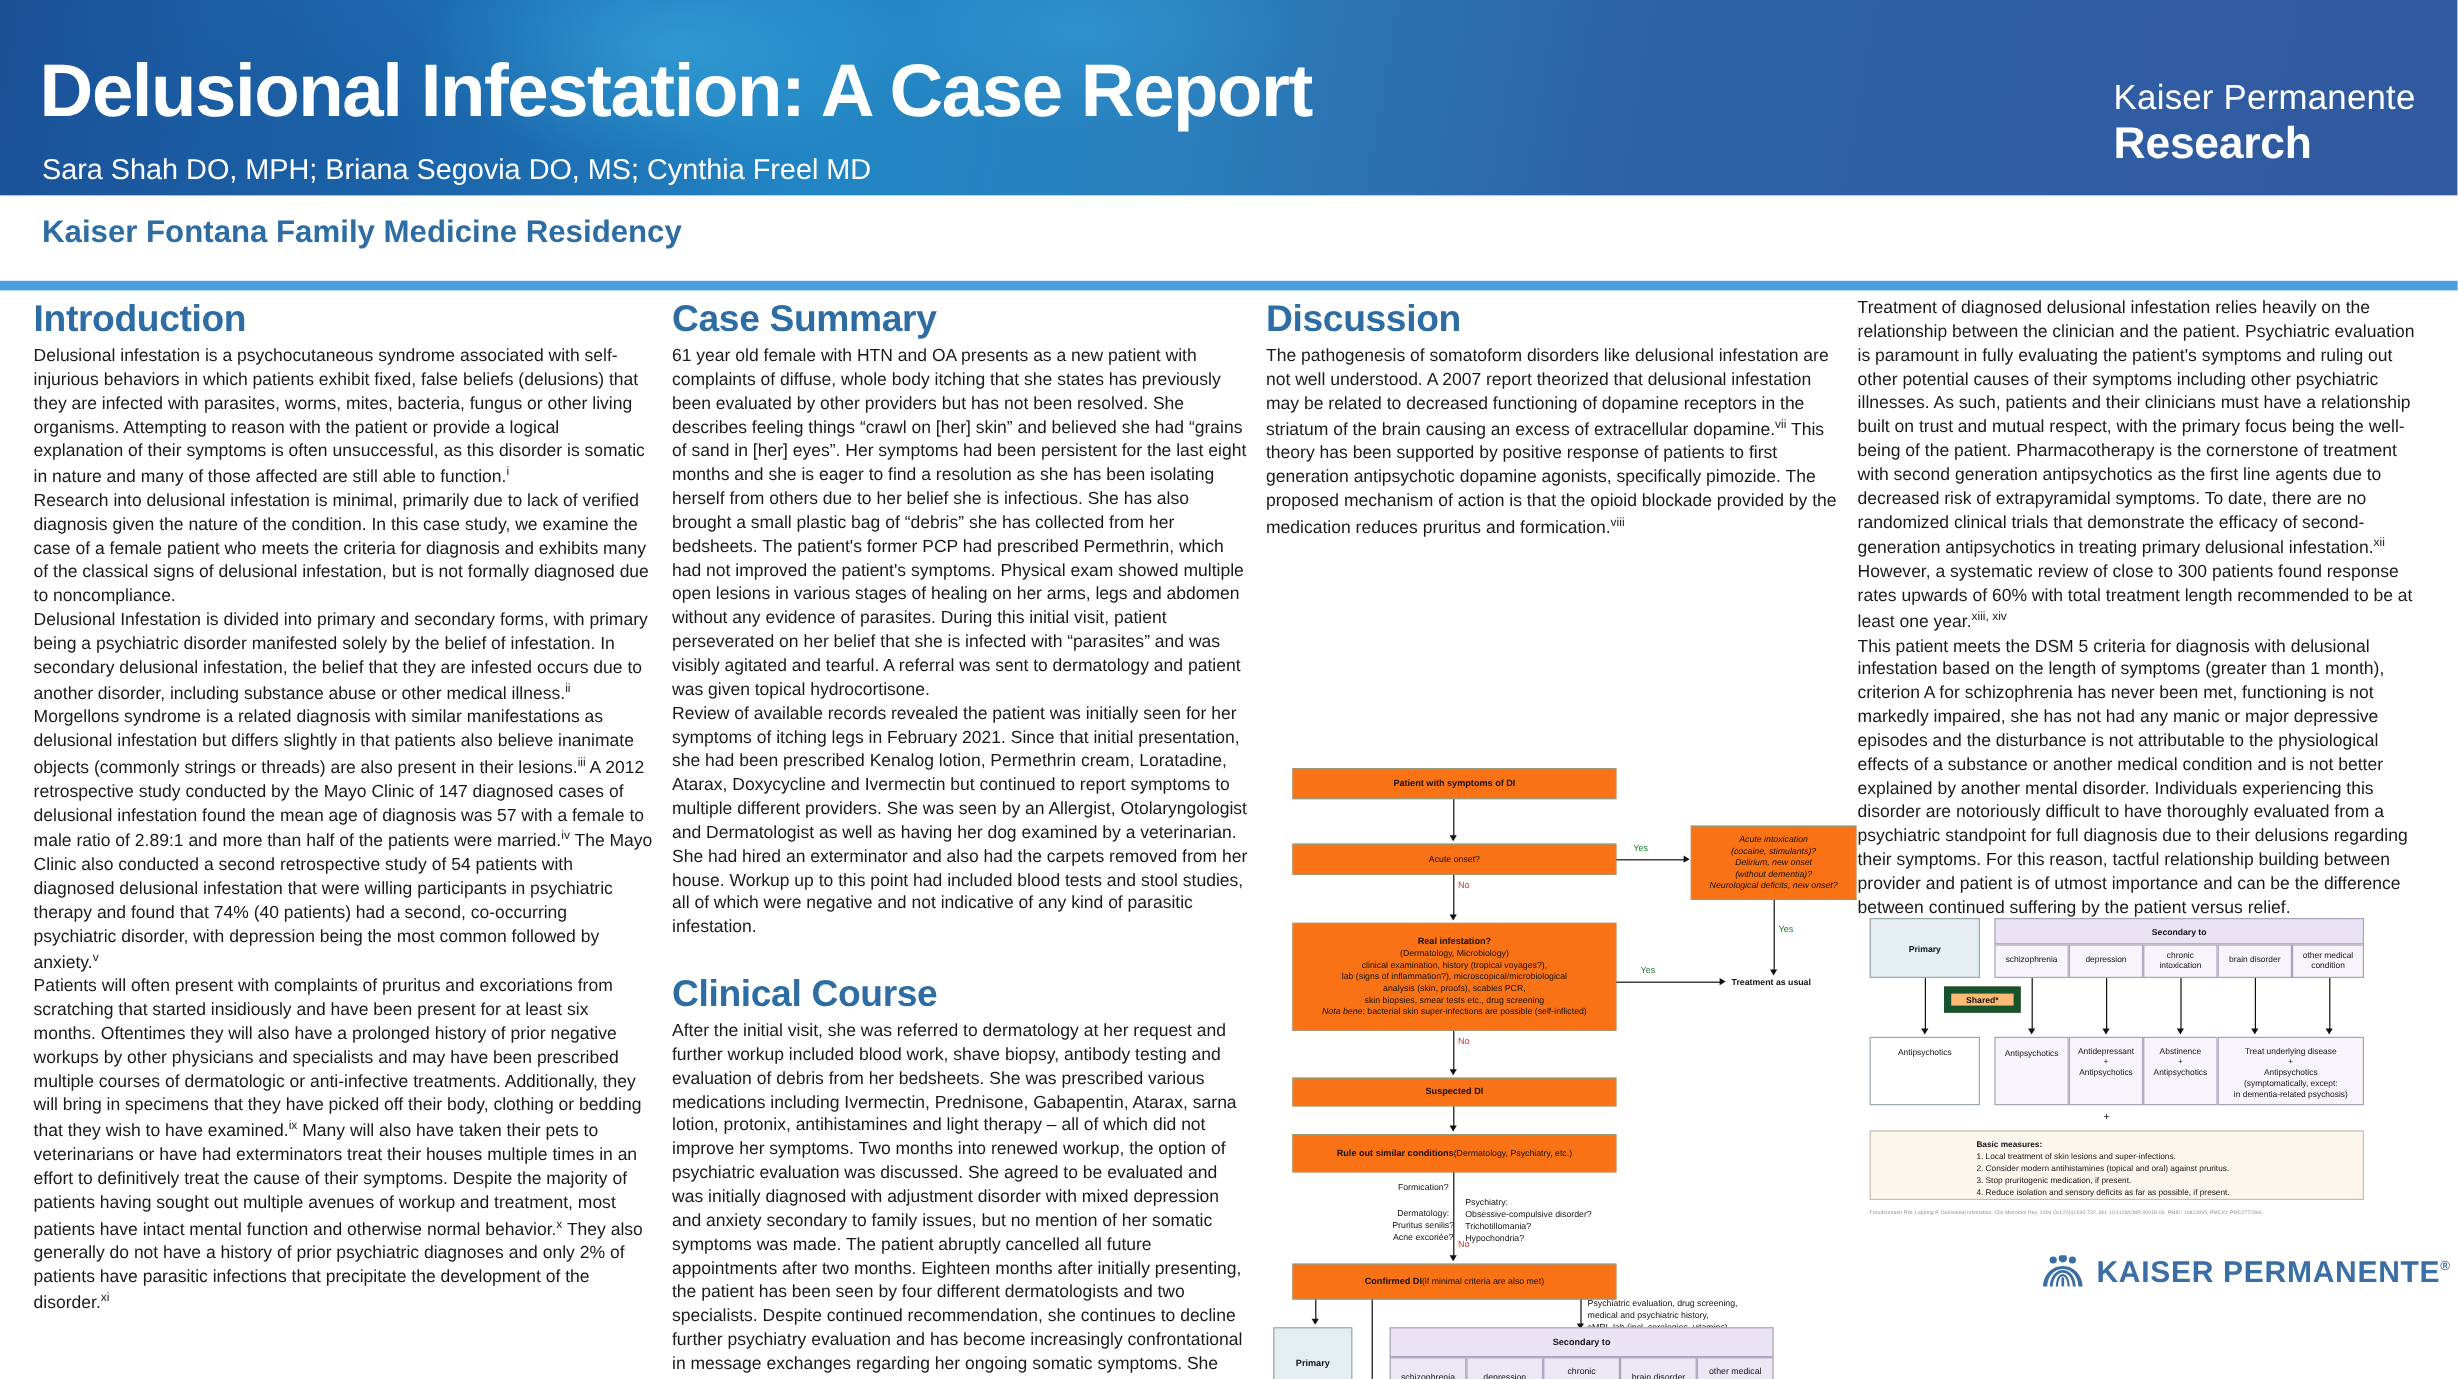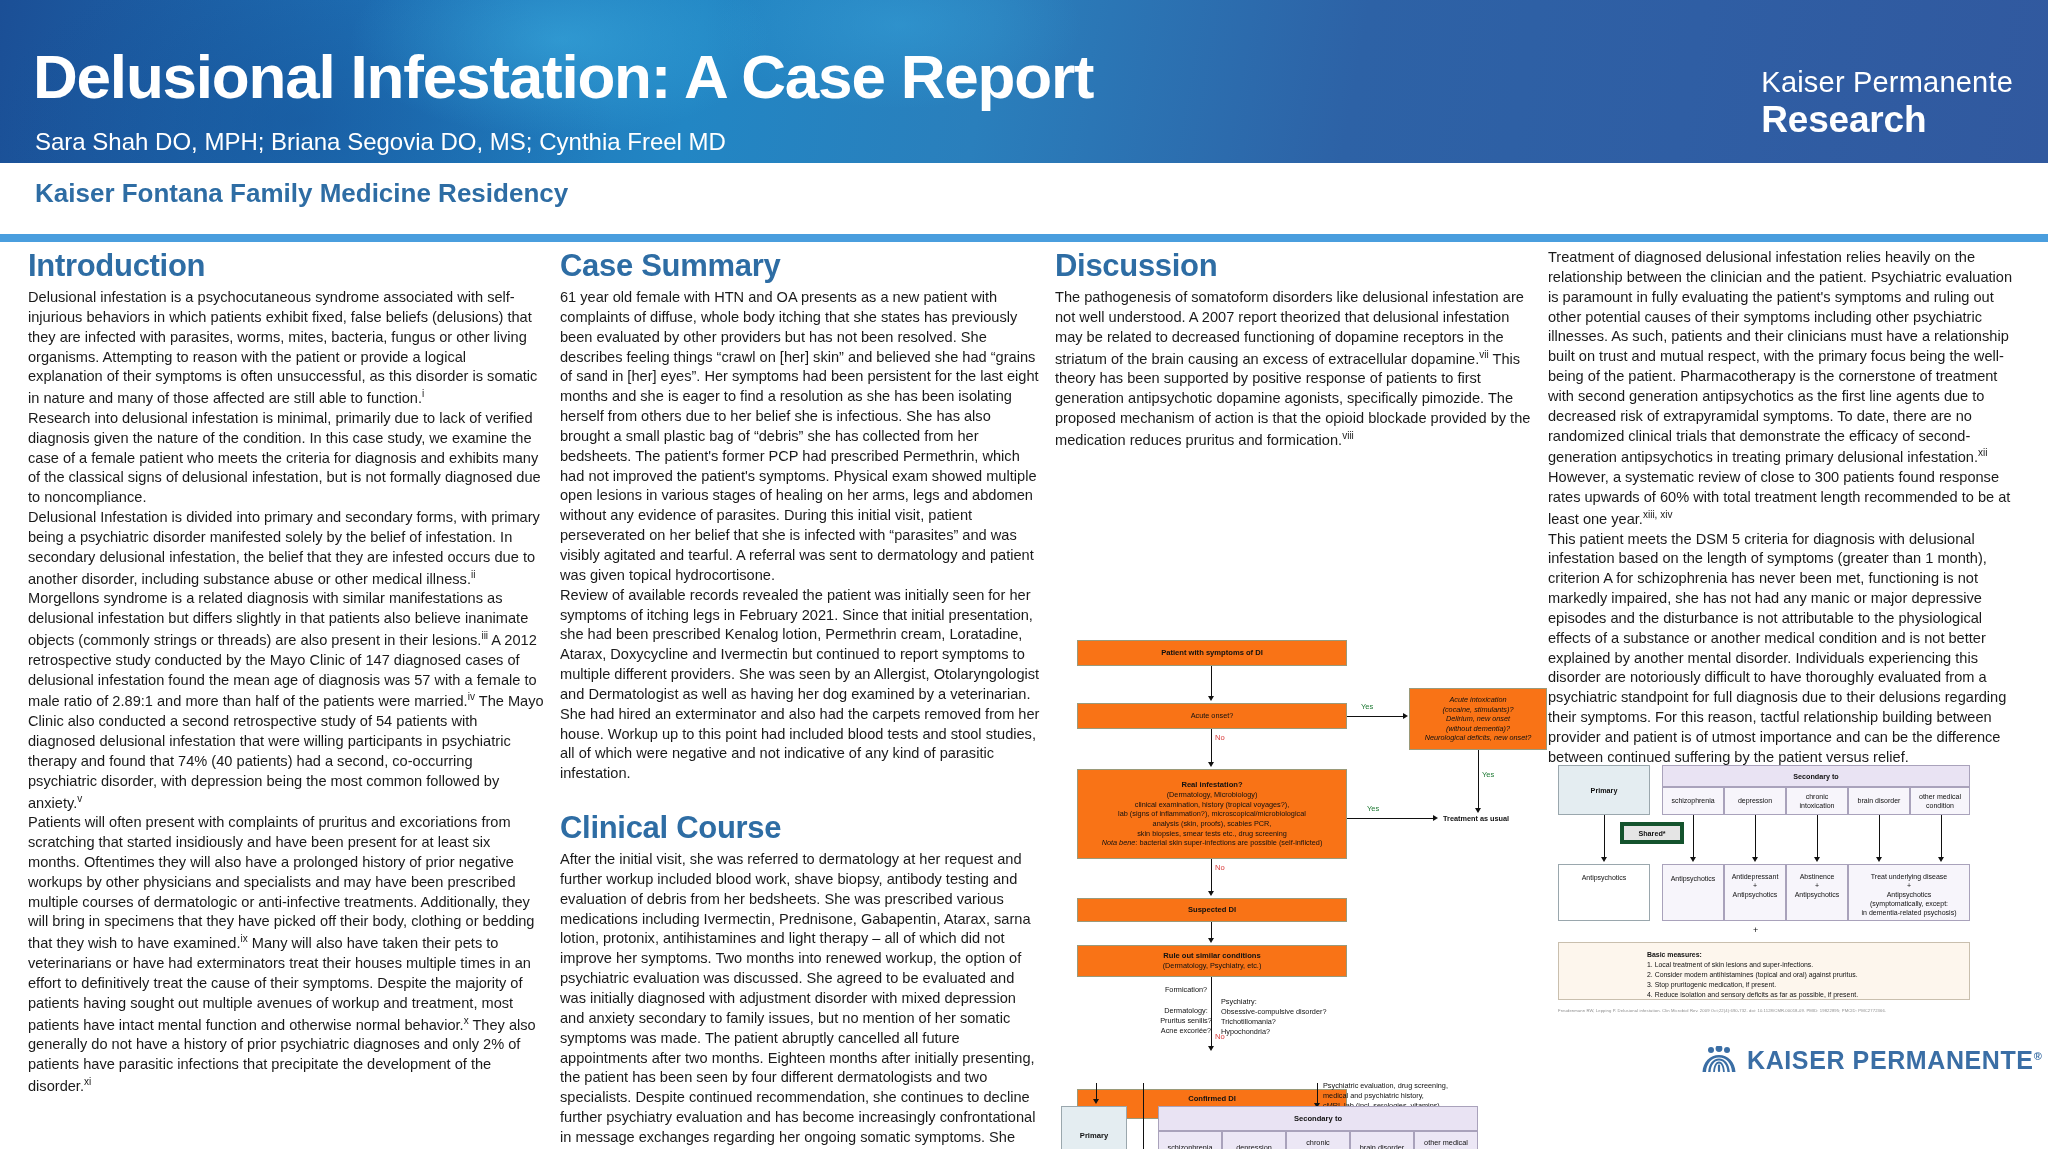--- a/index.html
+++ b/index.html
@@ -64,21 +64,21 @@
              filter:blur(.35px); }
 
   
   .fig2 { position:absolute; left:1548px; top:765px; width:472px; height:260px; }
   .f2-prim { position:absolute; background:#e4edf1; border:1px solid #9aa7ad; font-size:7.2px;
              font-weight:bold; display:flex; align-items:center; justify-content:center; color:#111;}
   .f2-plain { position:absolute; background:#f7f5fb; border:1px solid #a9a2bb; font-size:7px;
              display:flex; align-items:center; justify-content:center; text-align:center; color:#111; line-height:1.3; padding:2px;}
   .f2-white { position:absolute; background:#ffffff; border:1px solid #9aa7ad; font-size:7px;
              display:flex; align-items:flex-start; justify-content:center; text-align:center; color:#111; padding-top:9px;}
-  .f2-shared { position:absolute; background:#e5e5e5; border:4px solid #14532d; font-size:7.2px;
+  .f2-shared { position:absolute; background:#fdba74; border:6px solid #14532d; font-size:7.2px;
              font-weight:bold; display:flex; align-items:center; justify-content:center; color:#111;}
   .f2-hd { position:absolute; background:#e9e3f3; border:1px solid #a9a2bb; font-size:7.2px;
              font-weight:bold; display:flex; align-items:center; justify-content:center; color:#111;}
   .f2-basic { position:absolute; background:#fdf6ed; border:1px solid #c9bfae; font-size:6.9px;
              color:#111; line-height:1.45; padding:7px 0 7px 88px; }
   .f2-plus { position:absolute; font-size:9px; color:#111; }
 
   
   .kp-footer { position:absolute; left:1700px; top:1046px; display:flex; align-items:flex-start; gap:9px;}
   .kp-word { font-size:25px; font-weight:bold; color:#3a6ea5; letter-spacing:.6px; white-space:nowrap;}
@@ -180,21 +180,21 @@
   <div class="fc-lbl no" style="left:160px; top:223px;">No</div>
   <div class="fc-line" style="left:156px; top:219px; width:1px; height:34px;"></div>
   <div class="fc-arrow down" style="left:153px; top:251px;"></div>
 
   <div class="fc-box" style="left:22px; top:258px; width:270px; height:24px;">
     <b>Suspected DI</b>
   </div>
   <div class="fc-line" style="left:156px; top:282px; width:1px; height:18px;"></div>
   <div class="fc-arrow down" style="left:153px; top:298px;"></div>
 
-  <div class="fc-box" style="left:22px; top:305px; width:270px; height:32px; flex-direction:column;">
+  <div class="fc-box" style="left:22px; top:305px; width:270px; height:32px; flex-direction:row;">
     <b>Rule out similar conditions</b>
     <span>(Dermatology, Psychiatry, etc.)</span>
   </div>
 
   <div class="fc-txt" style="left:100px; top:345px; text-align:center; width:62px;">
     <div>Formication?</div>
     <div style="height:11px;"></div>
     <div>Dermatology:</div>
     <div>Pruritus senilis?</div>
     <div>Acne excoriée?</div>
@@ -203,21 +203,21 @@
     <div>Psychiatry:</div>
     <div>Obsessive-compulsive disorder?</div>
     <div>Trichotillomania?</div>
     <div>Hypochondria?</div>
   </div>
 
   <div class="fc-line" style="left:156px; top:337px; width:1px; height:71px;"></div>
   <div class="fc-lbl no" style="left:160px; top:392px;">No</div>
   <div class="fc-arrow down" style="left:153px; top:406px;"></div>
 
-  <div class="fc-box" style="left:22px; top:413px; width:270px; height:30px; flex-direction:column;margin-top:36px;">
+  <div class="fc-box" style="left:22px; top:413px; width:270px; height:30px; flex-direction:row;">
     <b>Confirmed DI</b>
     <span>(if minimal criteria are also met)</span>
   </div>
 
   <div class="fc-line" style="left:41px; top:443px; width:1px; height:18px;"></div>
   <div class="fc-arrow down" style="left:38px; top:459px;"></div>
   <div class="fc-line" style="left:88px; top:443px; width:1px; height:69px;"></div>
 
   <div class="fc-line" style="left:262px; top:443px; width:1px; height:22px;"></div>
   <div class="fc-arrow down" style="left:259px; top:463px;"></div>

